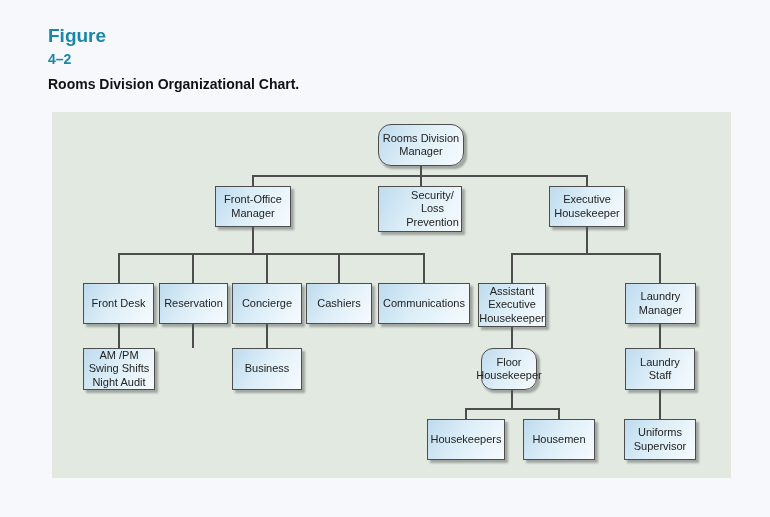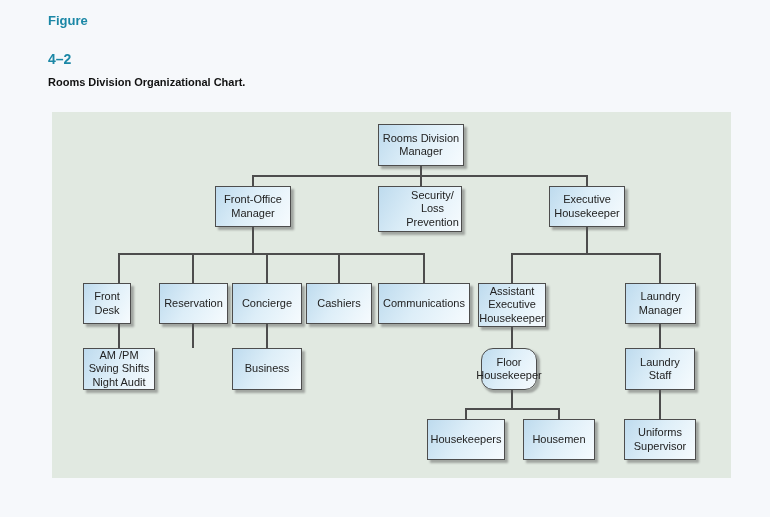--- a/index.html
+++ b/index.html
@@ -13,38 +13,38 @@
   }
   .stage {
     position: relative;
     width: 770px;
     height: 517px;
   }
   
   .figure-label {
     position: absolute;
     left: 48px;
-    top: 13px;
-    font-size: 13px;
+    top: 25px;
+    font-size: 19px;
     font-weight: bold;
     color: #1b87a6;
   }
   .figure-number {
     position: absolute;
     left: 48px;
     top: 51px;
     font-size: 14px;
     font-weight: bold;
     color: #1b87a6;
   }
   .figure-title {
     position: absolute;
     left: 48px;
     top: 76px;
-    font-size: 11px;
+    font-size: 14px;
     font-weight: bold;
     color: #111111;
   }
   
   .panel {
     position: absolute;
     left: 52px;
     top: 112px;
     width: 679px;
     height: 366px;
@@ -111,32 +111,32 @@
     <div class="vline" style="left:459px; top:215px; height:21px;"></div>
     <div class="vline" style="left:607px; top:212px; height:24px;"></div>
 
     <div class="vline" style="left:459px; top:278px; height:18px;"></div>
     <div class="hline" style="left:413px; top:296px; width:95px;"></div>
     <div class="vline" style="left:413px; top:296px; height:11px;"></div>
     <div class="vline" style="left:506px; top:296px; height:11px;"></div>
 
     <div class="vline" style="left:607px; top:278px; height:29px;"></div>
 
-    <div class="node" style="left:326px; top:12px;  width:86px; height:42px;">Rooms Division
+    <div class="node" style="left:326px; top:12px;  width:86px; height:42px;border-radius:13px;">Rooms Division
 Manager</div>
 
     <div class="node" style="left:163px; top:74px;  width:76px; height:41px;">Front-Office
 Manager</div>
     <div class="node" style="left:326px; top:74px;  width:84px; height:46px;padding-left:26px;">Security/
 Loss
 Prevention</div>
     <div class="node" style="left:497px; top:74px;  width:76px; height:41px;">Executive
 Housekeeper</div>
 
-    <div class="node" style="left:31px;  top:171px; width:48px; height:41px;">Front Desk</div>
+    <div class="node" style="left:31px;  top:171px; width:71px; height:41px;">Front Desk</div>
     <div class="node" style="left:107px; top:171px; width:69px; height:41px;">Reservation</div>
     <div class="node" style="left:180px; top:171px; width:70px; height:41px;">Concierge</div>
     <div class="node" style="left:254px; top:171px; width:66px; height:41px;">Cashiers</div>
     <div class="node" style="left:326px; top:171px; width:92px; height:41px;">Communications</div>
     <div class="node" style="left:426px; top:171px; width:68px; height:44px;">Assistant
 Executive
 Housekeeper</div>
     <div class="node" style="left:573px; top:171px; width:71px; height:41px;">Laundry
 Manager</div>
 

